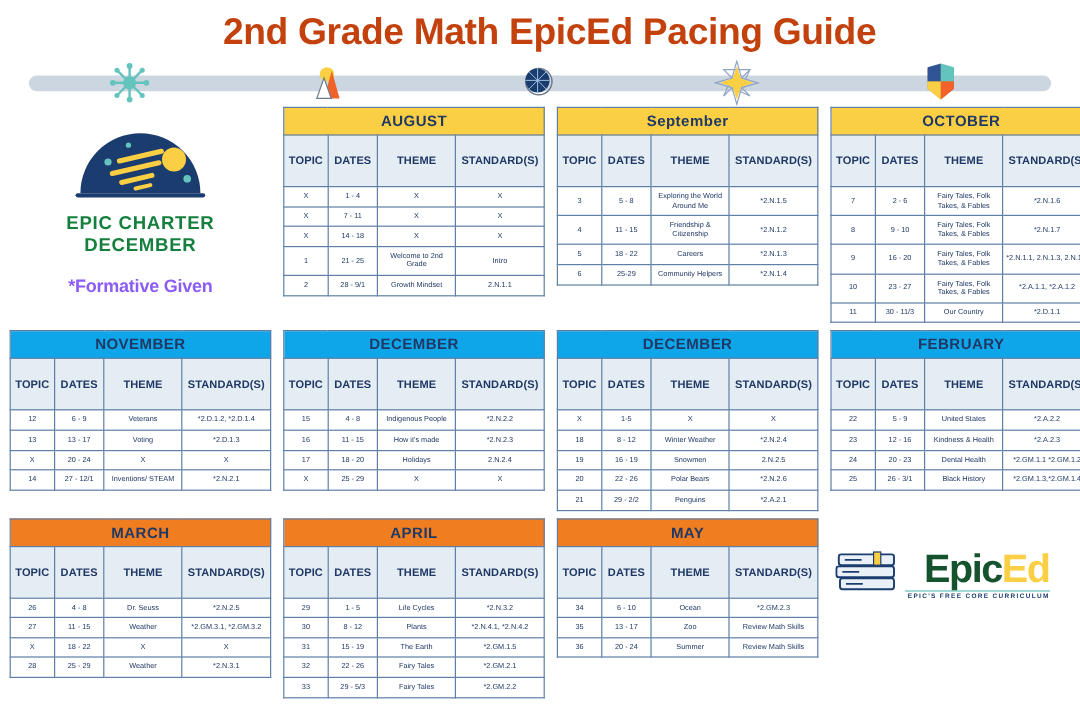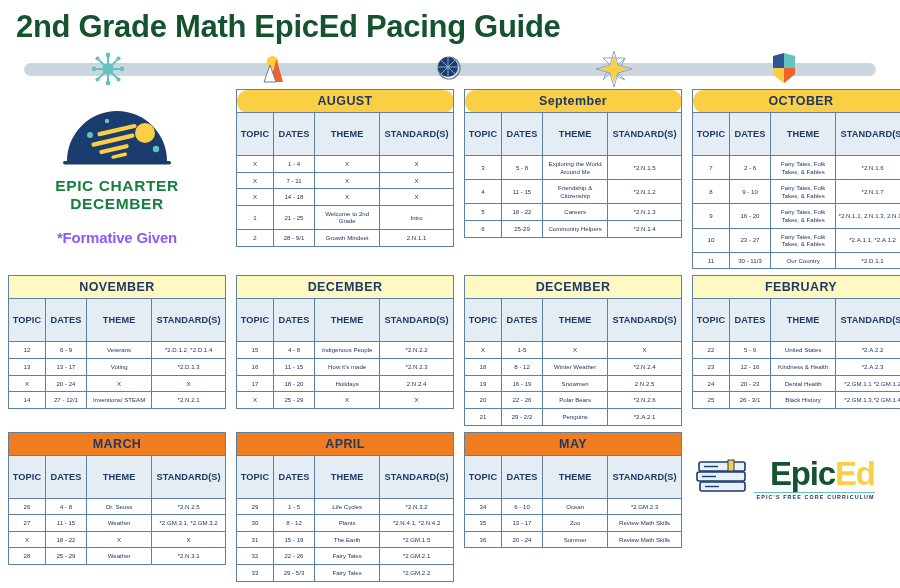--- a/index.html
+++ b/index.html
@@ -4,22 +4,22 @@
 <style>
   * { box-sizing: border-box; margin: 0; padding: 0; }
   body {
     width: 900px; height: 588px;
     background: #ffffff;
     font-family: "Liberation Sans", sans-serif;
     overflow: hidden;
     position: relative;
   }
   #page-title {
-    text-align: left;
-    color: #14532d;
+    text-align: center;
+    color: #c2410c;
     font-size: 31px;
     font-weight: bold;
     letter-spacing: -0.3px;
     padding-top: 9px;
     font-family: "Liberation Sans", sans-serif;
     padding-left: 16px;
   }
   
   .divider-wrap {
     position: relative;
@@ -66,22 +66,22 @@
     color: #203864;
   }
   .month-title {
     font-size: 12.5px;
     font-weight: bold;
     letter-spacing: 0.4px;
     color: #1b1b1b;
     padding: 4px 2px;
     border: 1px solid #5e7fa6;
   }
-  .m-yellow .month-title { background: #fbcf44; border-radius: 11px; }
-  .m-teal   .month-title { background: #fef9c3; }
+  .m-yellow .month-title { background: #fbcf44; }
+  .m-teal   .month-title { background: #0ea5e9; }
   .m-orange .month-title { background: #f07e20; }
   table.month thead.colhead th {
     background: #e4ecf4;
     font-size: 9.2px;
     font-weight: bold;
     padding: 16px 1px;
     letter-spacing: 0.1px;
   }
   table.month tbody td {
     font-size: 6.1px;

